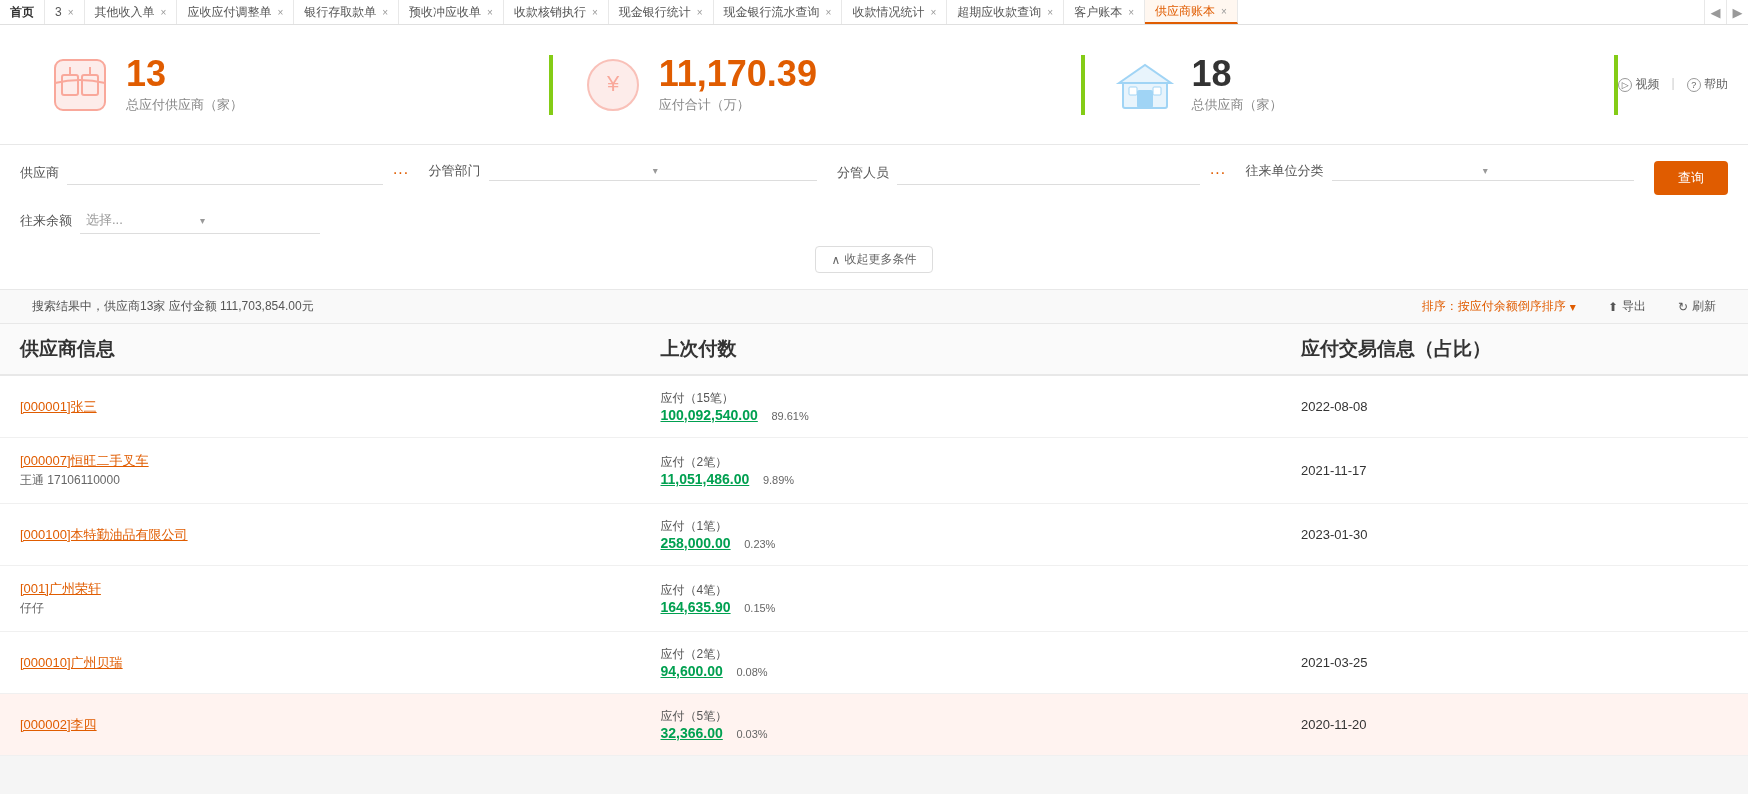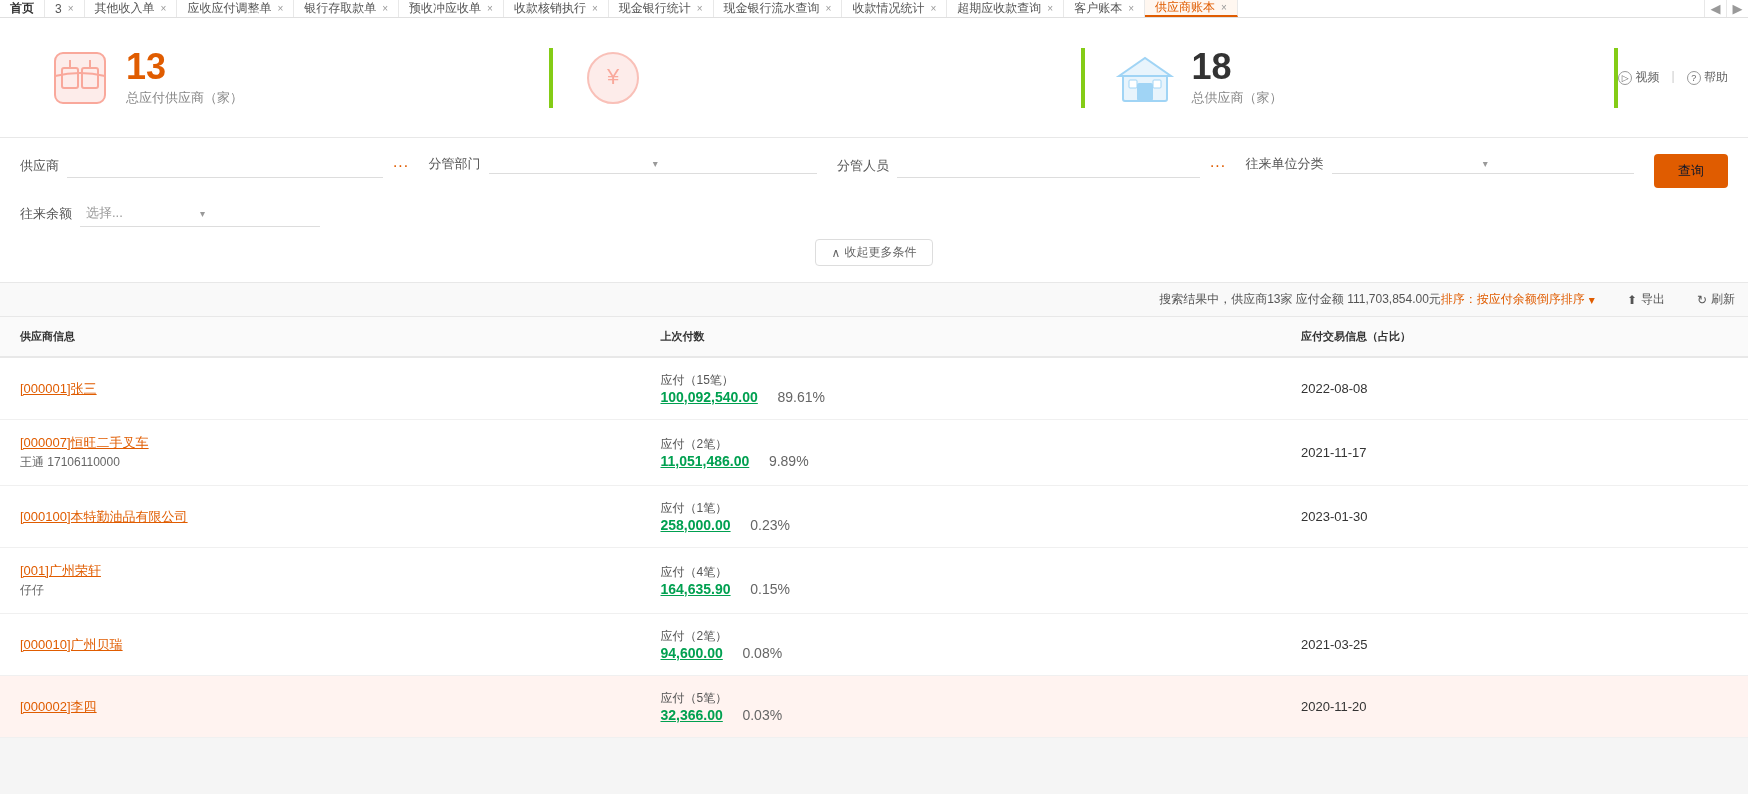--- a/index.html
+++ b/index.html
@@ -1,21 +1,21 @@
 <!DOCTYPE html>
 <html><head>
   <meta charset="utf-8">
   <style>
     * { margin: 0; padding: 0; box-sizing: border-box; }
     body { font-family: 'Microsoft YaHei', Arial, sans-serif; font-size: 13px; background: #f5f5f5; color: #333; width: 1748px; overflow-x: hidden; }
 
     
     .top-nav {
       display: flex; align-items: center; background: #fff; border-bottom: 1px solid #e0e0e0;
-      height: 18px; overflow: hidden;
+      height: 25px; overflow: hidden;
     }
     .nav-tab {
       display: flex; align-items: center; padding: 0 10px; height: 100%;
       border-right: 1px solid #e8e8e8; white-space: nowrap; cursor: pointer;
       font-size: 12px; color: #555;
     }
     .nav-tab.active { background: #fff7f0; color: #e05c00; border-bottom: 2px solid #e05c00; }
     .nav-tab .close-btn { margin-left: 6px; color: #999; font-size: 10px; cursor: pointer; }
     .nav-tab.home { color: #333; font-weight: bold; }
     .nav-arrows { display: flex; margin-left: auto; }
@@ -55,61 +55,61 @@
       font-size: 13px; outline: none; color: #333; background: transparent;
     }
     .filter-select {
       flex: 1; display: flex; align-items: center; border: none; border-bottom: 1px solid #ddd;
       padding: 4px 6px; cursor: pointer; position: relative;
     }
     .filter-select span { flex: 1; color: #333; font-size: 13px; }
     .filter-select .arrow { color: #999; font-size: 10px; }
     .filter-dots { color: #e05c00; font-size: 16px; margin-left: 2px; cursor: pointer; }
     .search-btn {
-      background: #e05c00; color: #0f172a; border: none; padding: 8px 24px;
+      background: #e05c00; color: #ffffff; border: none; padding: 8px 24px;
       border-radius: 4px; cursor: pointer; font-size: 13px; white-space: nowrap;
     }
     .collapse-bar {
       display: flex; justify-content: center; margin-top: 8px;
     }
     .collapse-btn {
       display: flex; align-items: center; gap: 4px; padding: 4px 16px;
       border: 1px solid #ddd; border-radius: 4px; cursor: pointer;
       font-size: 12px; color: #666; background: #fff;
     }
 
     
     .results-bar {
-      display: flex; align-items: center; justify-content: flex-end;
-      padding: 8px 13px; background: #f9f9f9; border-bottom: 1px solid #e8e8e8;
+      display: flex; align-items: center; justify-content: space-between;
+      padding: 8px 32px; background: #f9f9f9; border-bottom: 1px solid #e8e8e8;
       font-size: 12px; color: #555;
     }
     .results-bar .right-actions { display: flex; align-items: center; gap: 32px; }
     .sort-dropdown { display: flex; align-items: center; gap: 4px; cursor: pointer; color: #e05c00; }
     .action-btn { display: flex; align-items: center; gap: 4px; cursor: pointer; color: #555; }
 
     
     .table-container { background: #fff; }
     .table-header {
       display: grid; grid-template-columns: 3fr 3fr 2fr;
       padding: 12px 20px; border-bottom: 2px solid #e8e8e8;
-      font-weight: bold; font-size: 11px; color: #333;
+      font-weight: bold; font-size: 19px; color: #333;
       background: #fafafa;
     }
     .table-row {
       display: grid; grid-template-columns: 3fr 3fr 2fr;
       padding: 14px 20px; border-bottom: 1px solid #f0f0f0;
       align-items: center; background: #fff;
     }
     .table-row:last-child { background: #fff3f0; }
     .supplier-link { color: #e05c00; text-decoration: underline; cursor: pointer; font-size: 13px; }
     .supplier-sub { font-size: 12px; color: #666; margin-top: 2px; }
     .transaction-info .trans-label { font-size: 12px; color: #555; }
     .transaction-info .trans-amount { color: #00a050; font-size: 14px; font-weight: bold; text-decoration: underline; cursor: pointer; }
-    .transaction-info .trans-percent { font-size: 14px; color: #666; margin-left: 16px; }
+    .transaction-info .trans-percent { font-size: 11px; color: #666; margin-left: 10px; }
     .last-pay { font-size: 13px; color: #333; }
   </style>
 </head>
 <body>
 
 <div class="top-nav">
   <div class="nav-tab home">
     <span>首页</span>
   </div>
   <div class="nav-tab">
@@ -185,20 +185,24 @@
     </div>
   </div>
 
   <div class="stat-card">
     <div class="stat-icon">
       <svg viewBox="0 0 60 60" xmlns="http://www.w3.org/2000/svg">
         <circle cx="30" cy="30" r="25" fill="#fdecea" stroke="#f9c0b8" stroke-width="2"></circle>
         <text x="30" y="36" text-anchor="middle" font-size="22" fill="#f9a89b" font-family="Arial">¥</text>
       </svg>
     </div>
+    <div class="stat-content">
+      <div class="stat-number">11,170.39</div>
+      <div class="stat-label">应付合计（万）</div>
+    </div>
   </div>
 
   <div class="stat-card">
     <div class="stat-icon">
       <svg viewBox="0 0 60 60" xmlns="http://www.w3.org/2000/svg">
         <rect x="8" y="25" width="44" height="28" rx="2" fill="#e8f4fc" stroke="#a0d4f5" stroke-width="2"></rect>
         <polygon points="4,28 30,10 56,28" fill="#e8f4fc" stroke="#a0d4f5" stroke-width="2"></polygon>
         <rect x="22" y="35" width="16" height="18" rx="2" fill="#a0d4f5"></rect>
         <rect x="14" y="32" width="8" height="8" rx="1" fill="white" stroke="#a0d4f5" stroke-width="1"></rect>
         <rect x="38" y="32" width="8" height="8" rx="1" fill="white" stroke="#a0d4f5" stroke-width="1"></rect>

